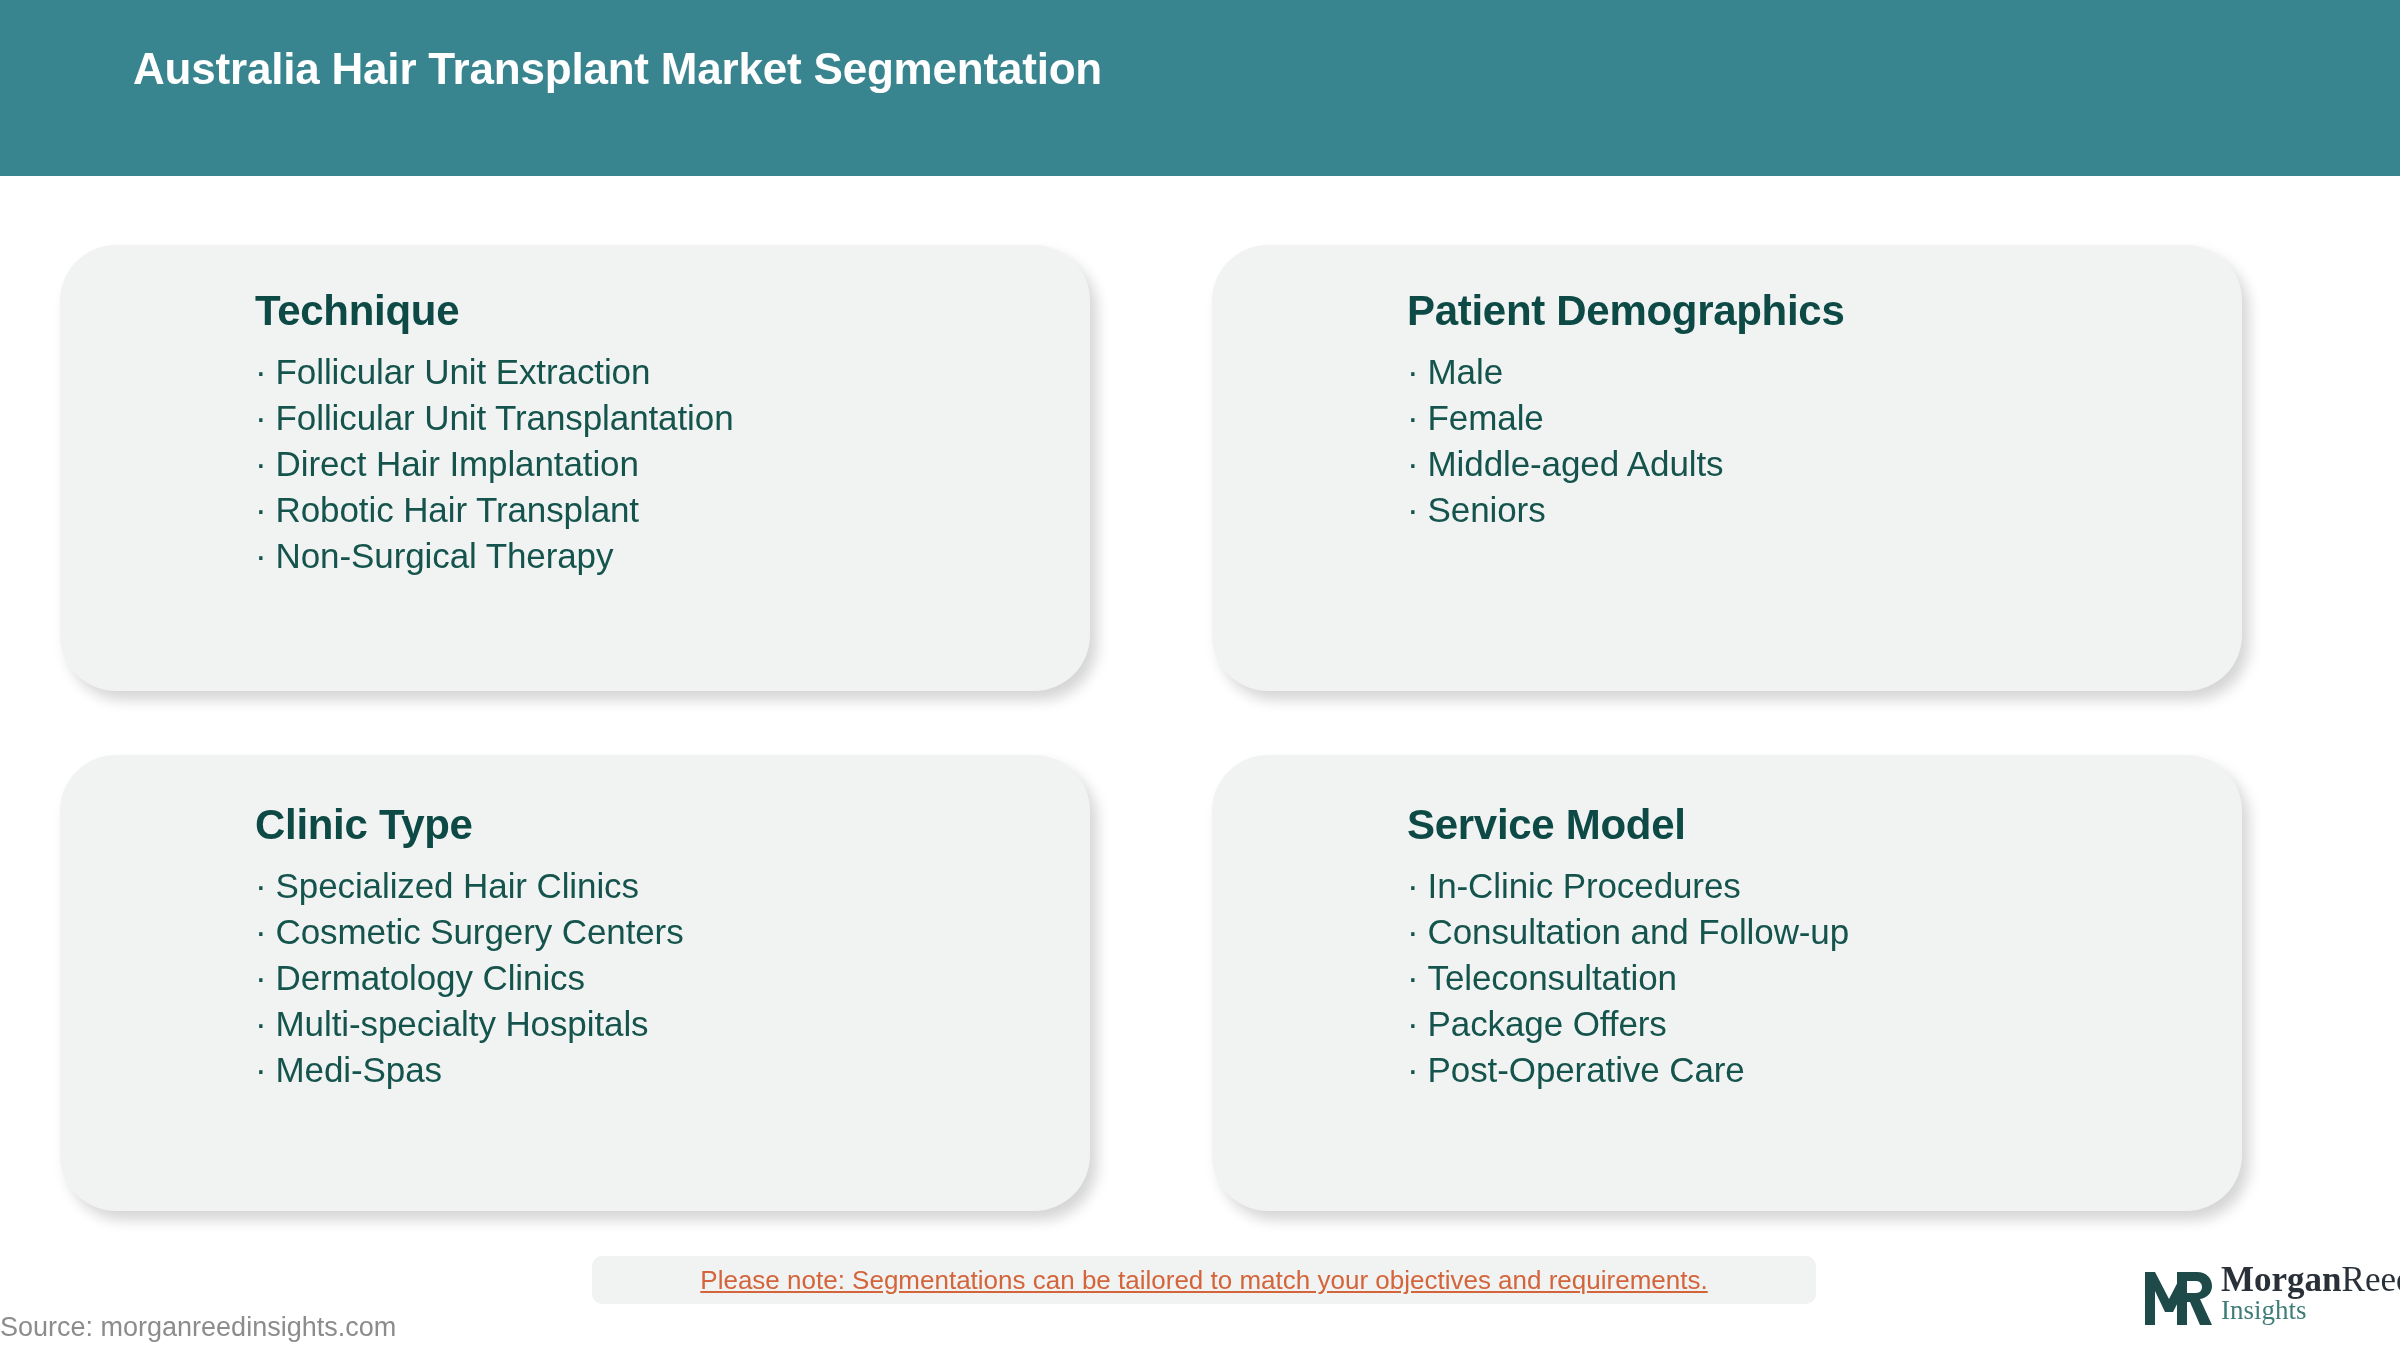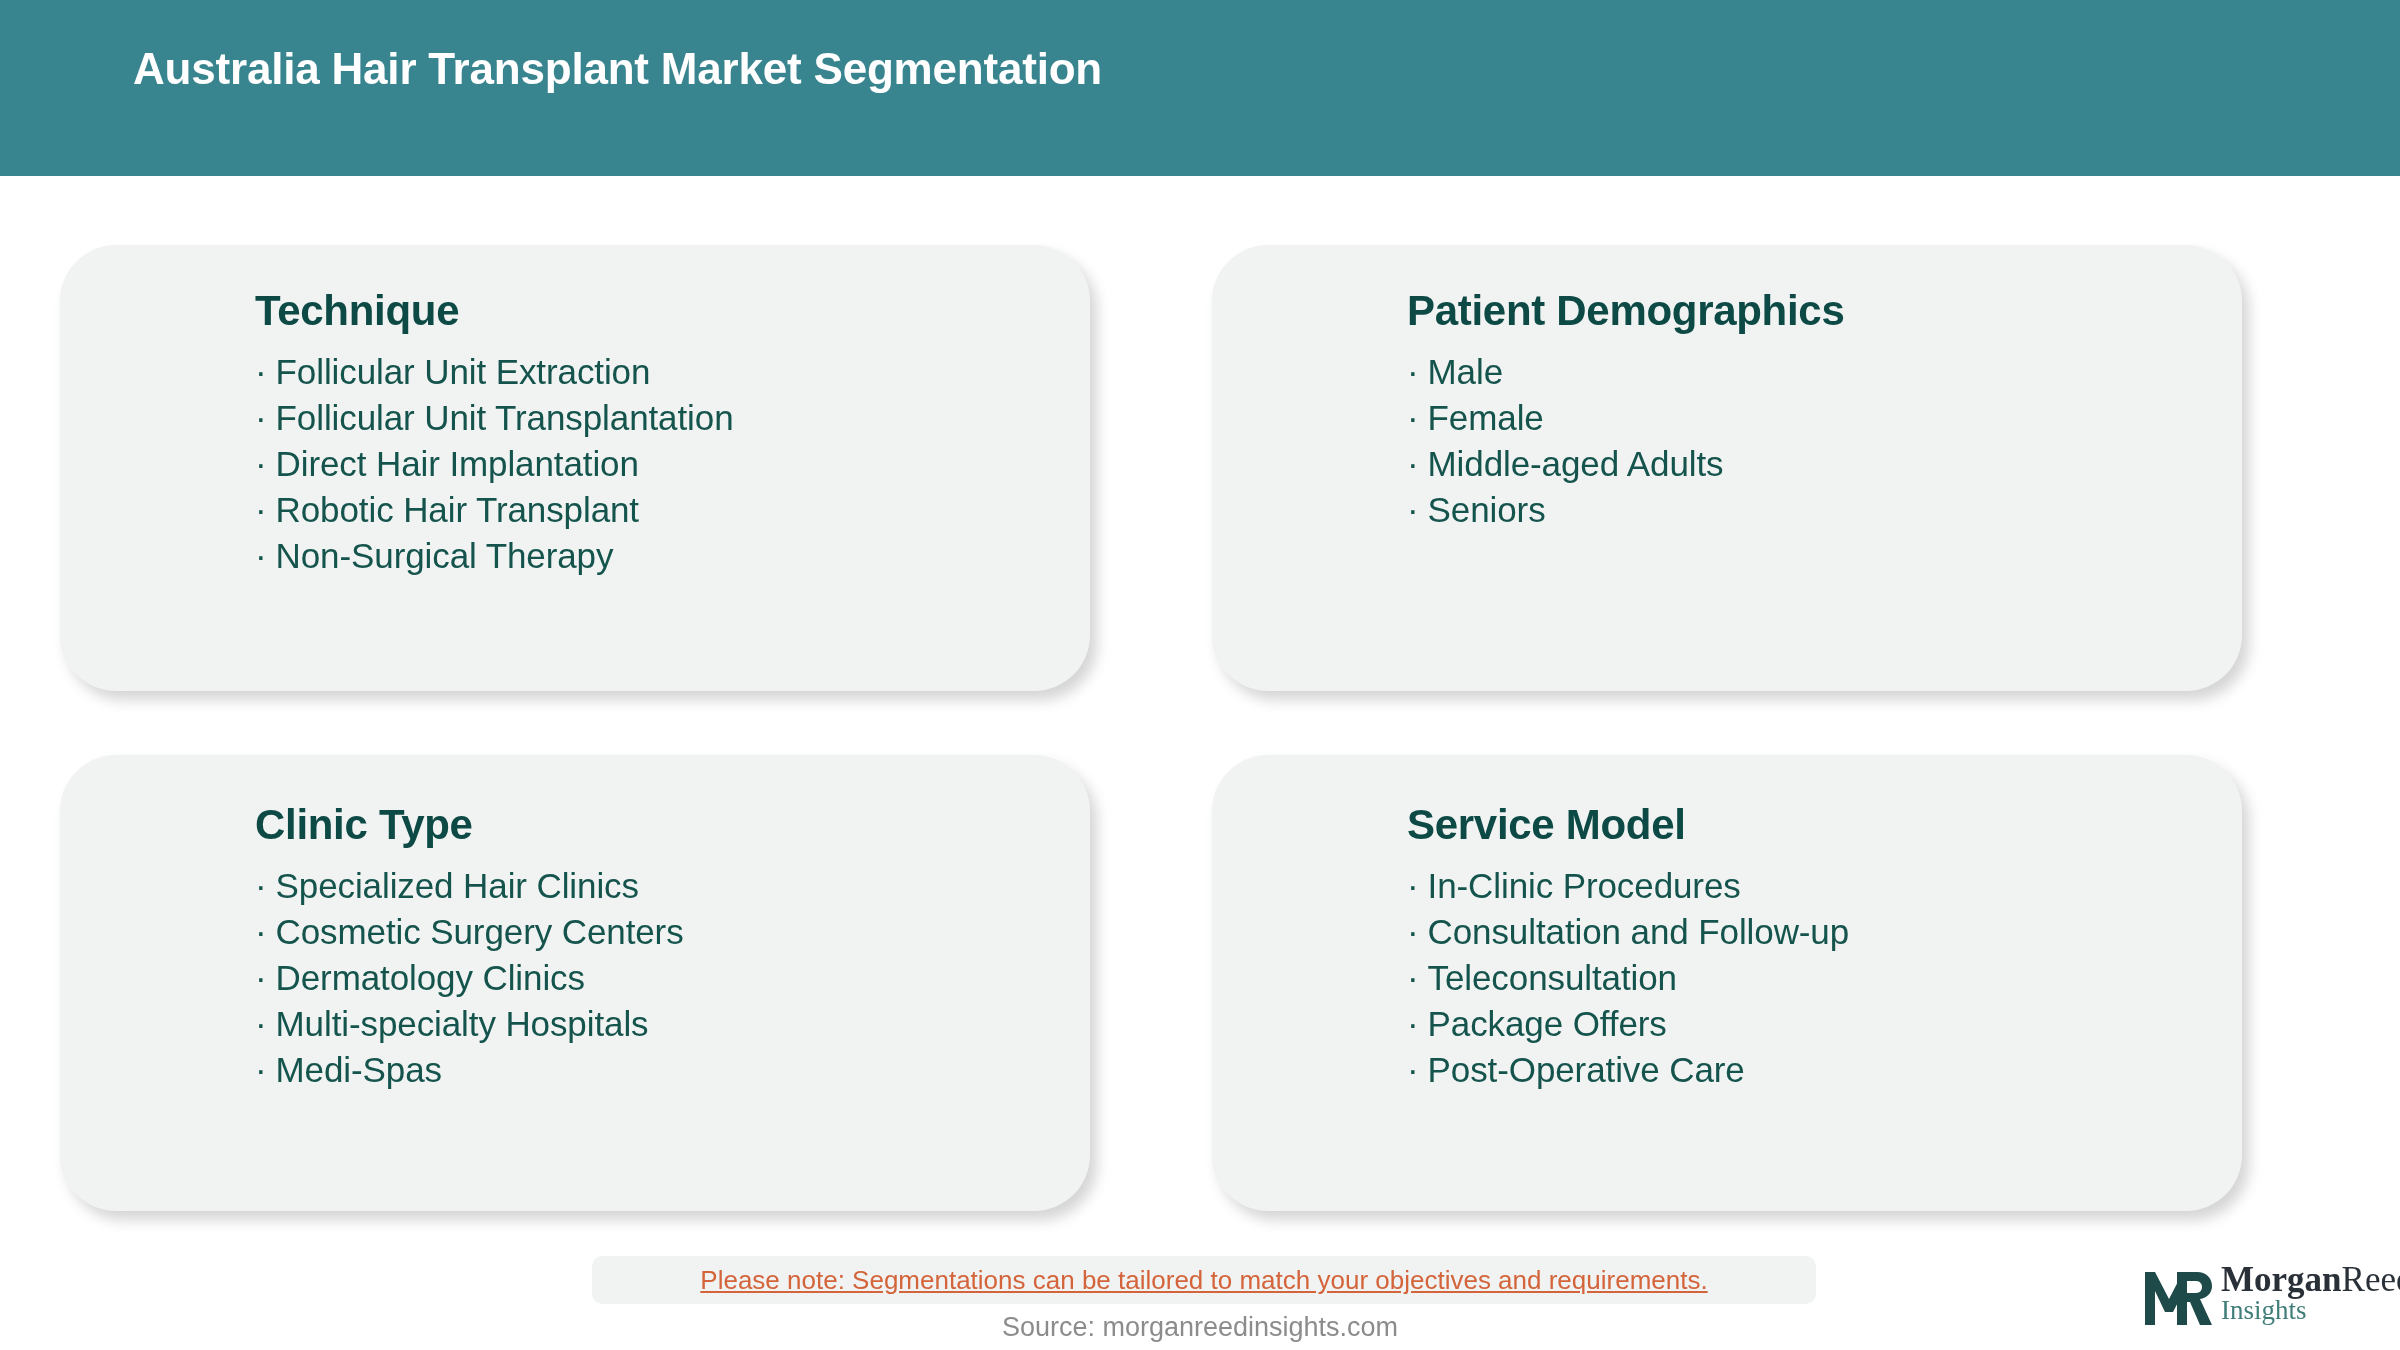--- a/index.html
+++ b/index.html
@@ -119,21 +119,20 @@
     font-size: 26px;
     color: #D4643A;
     white-space: nowrap;
     text-decoration: underline;
   }
   #source-text {
     position: absolute;
     left: 0;
     top: 76px;
     width: 2400px;
-    text-align: center;
     font-size: 27px;
     color: #8C8C8C;
     white-space: nowrap;
   }
 
   
   #logo {
     position: absolute;
     left: 2143px;
     top: 1265px;

